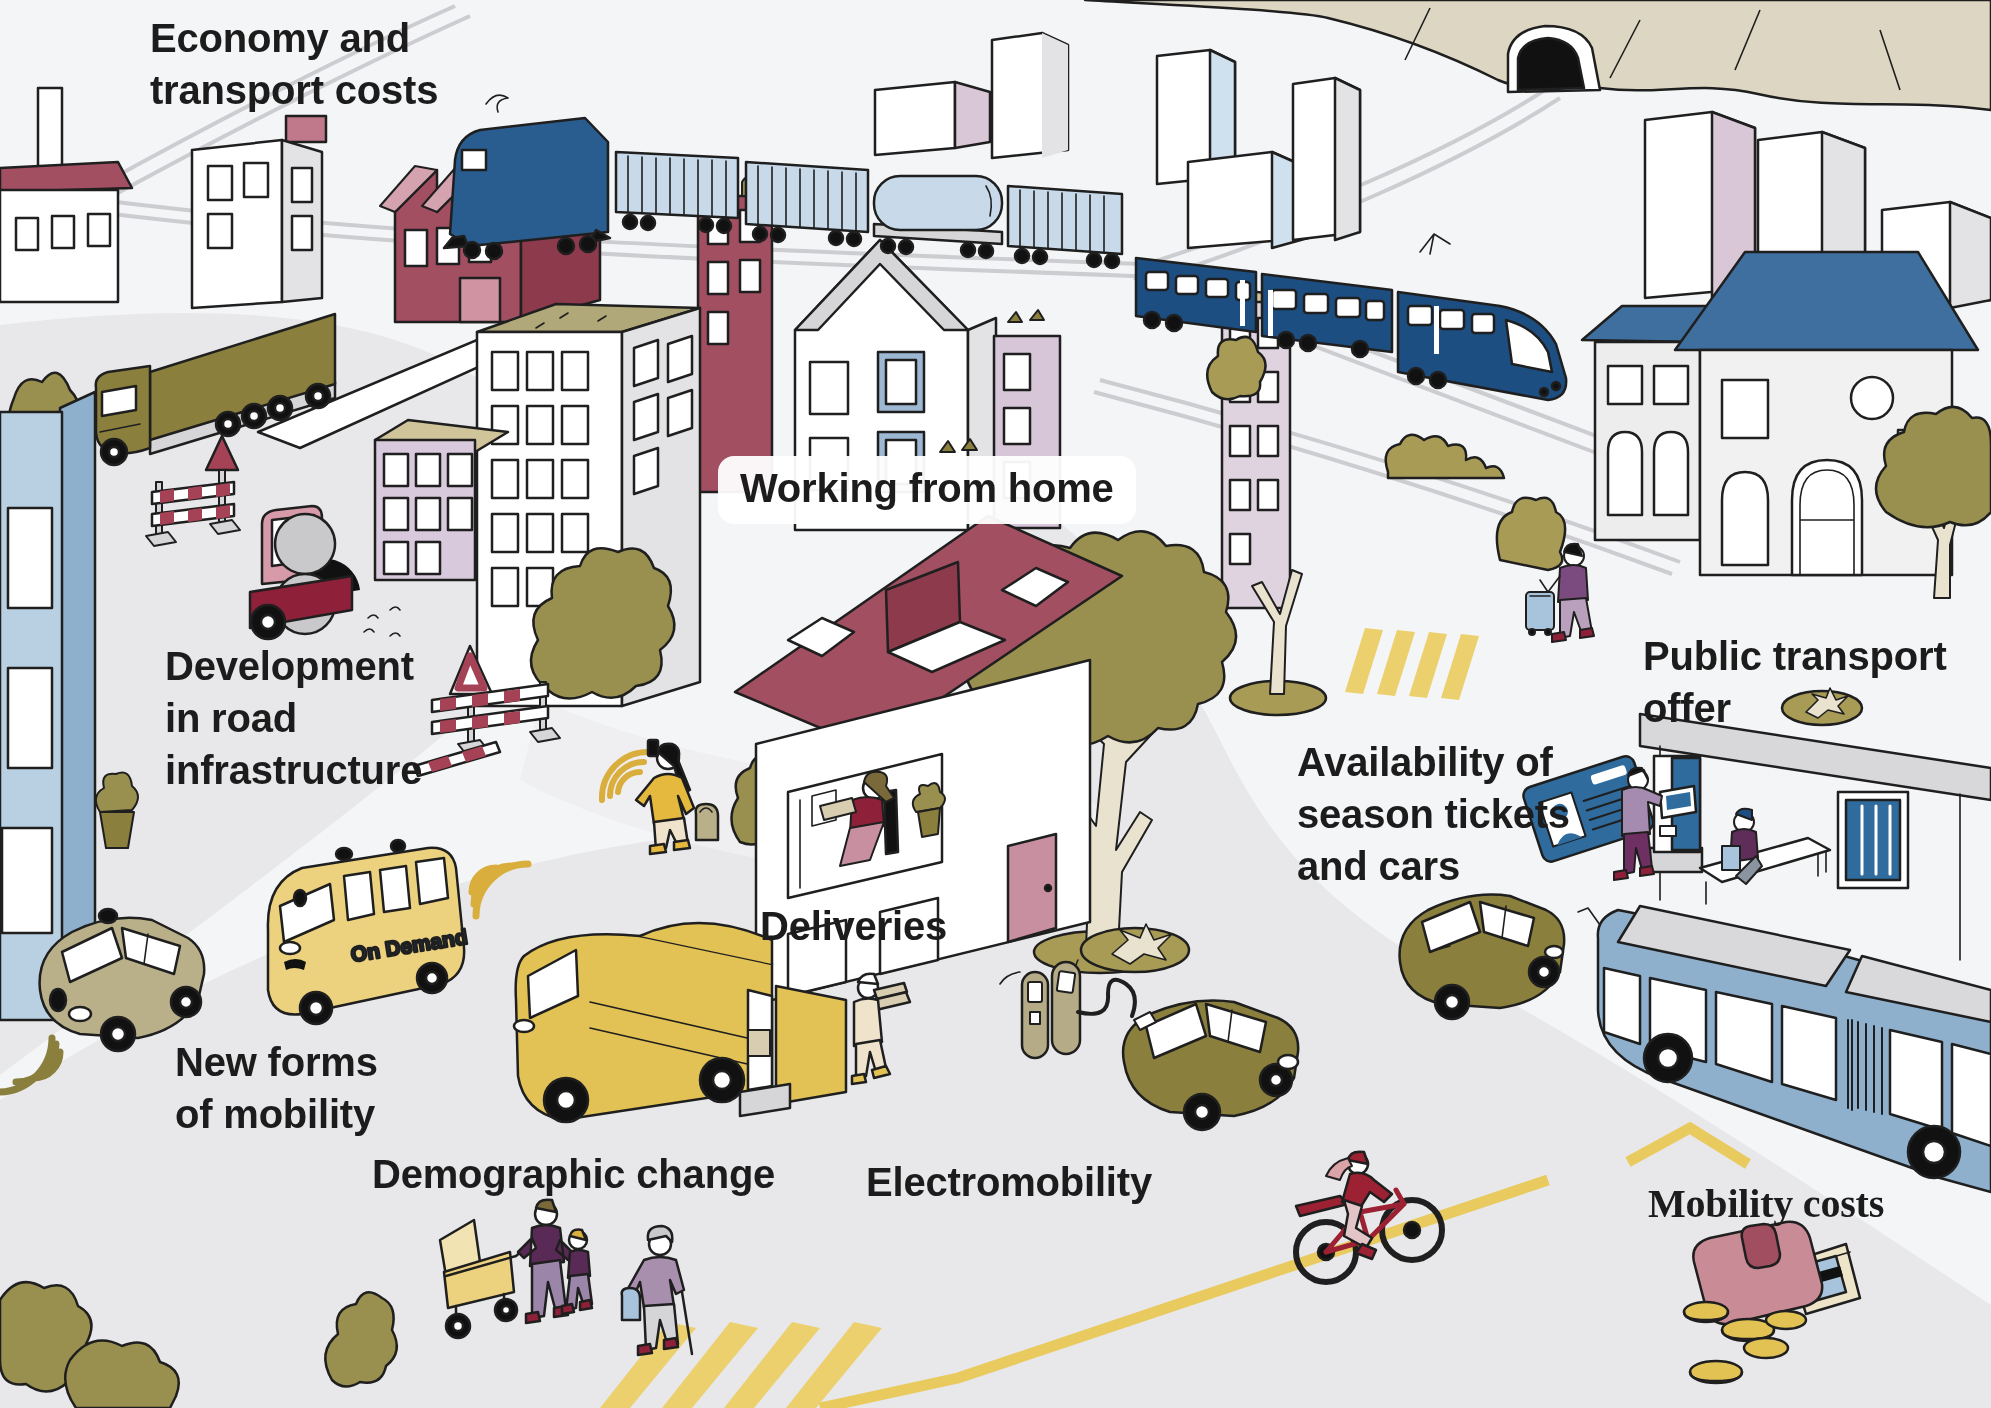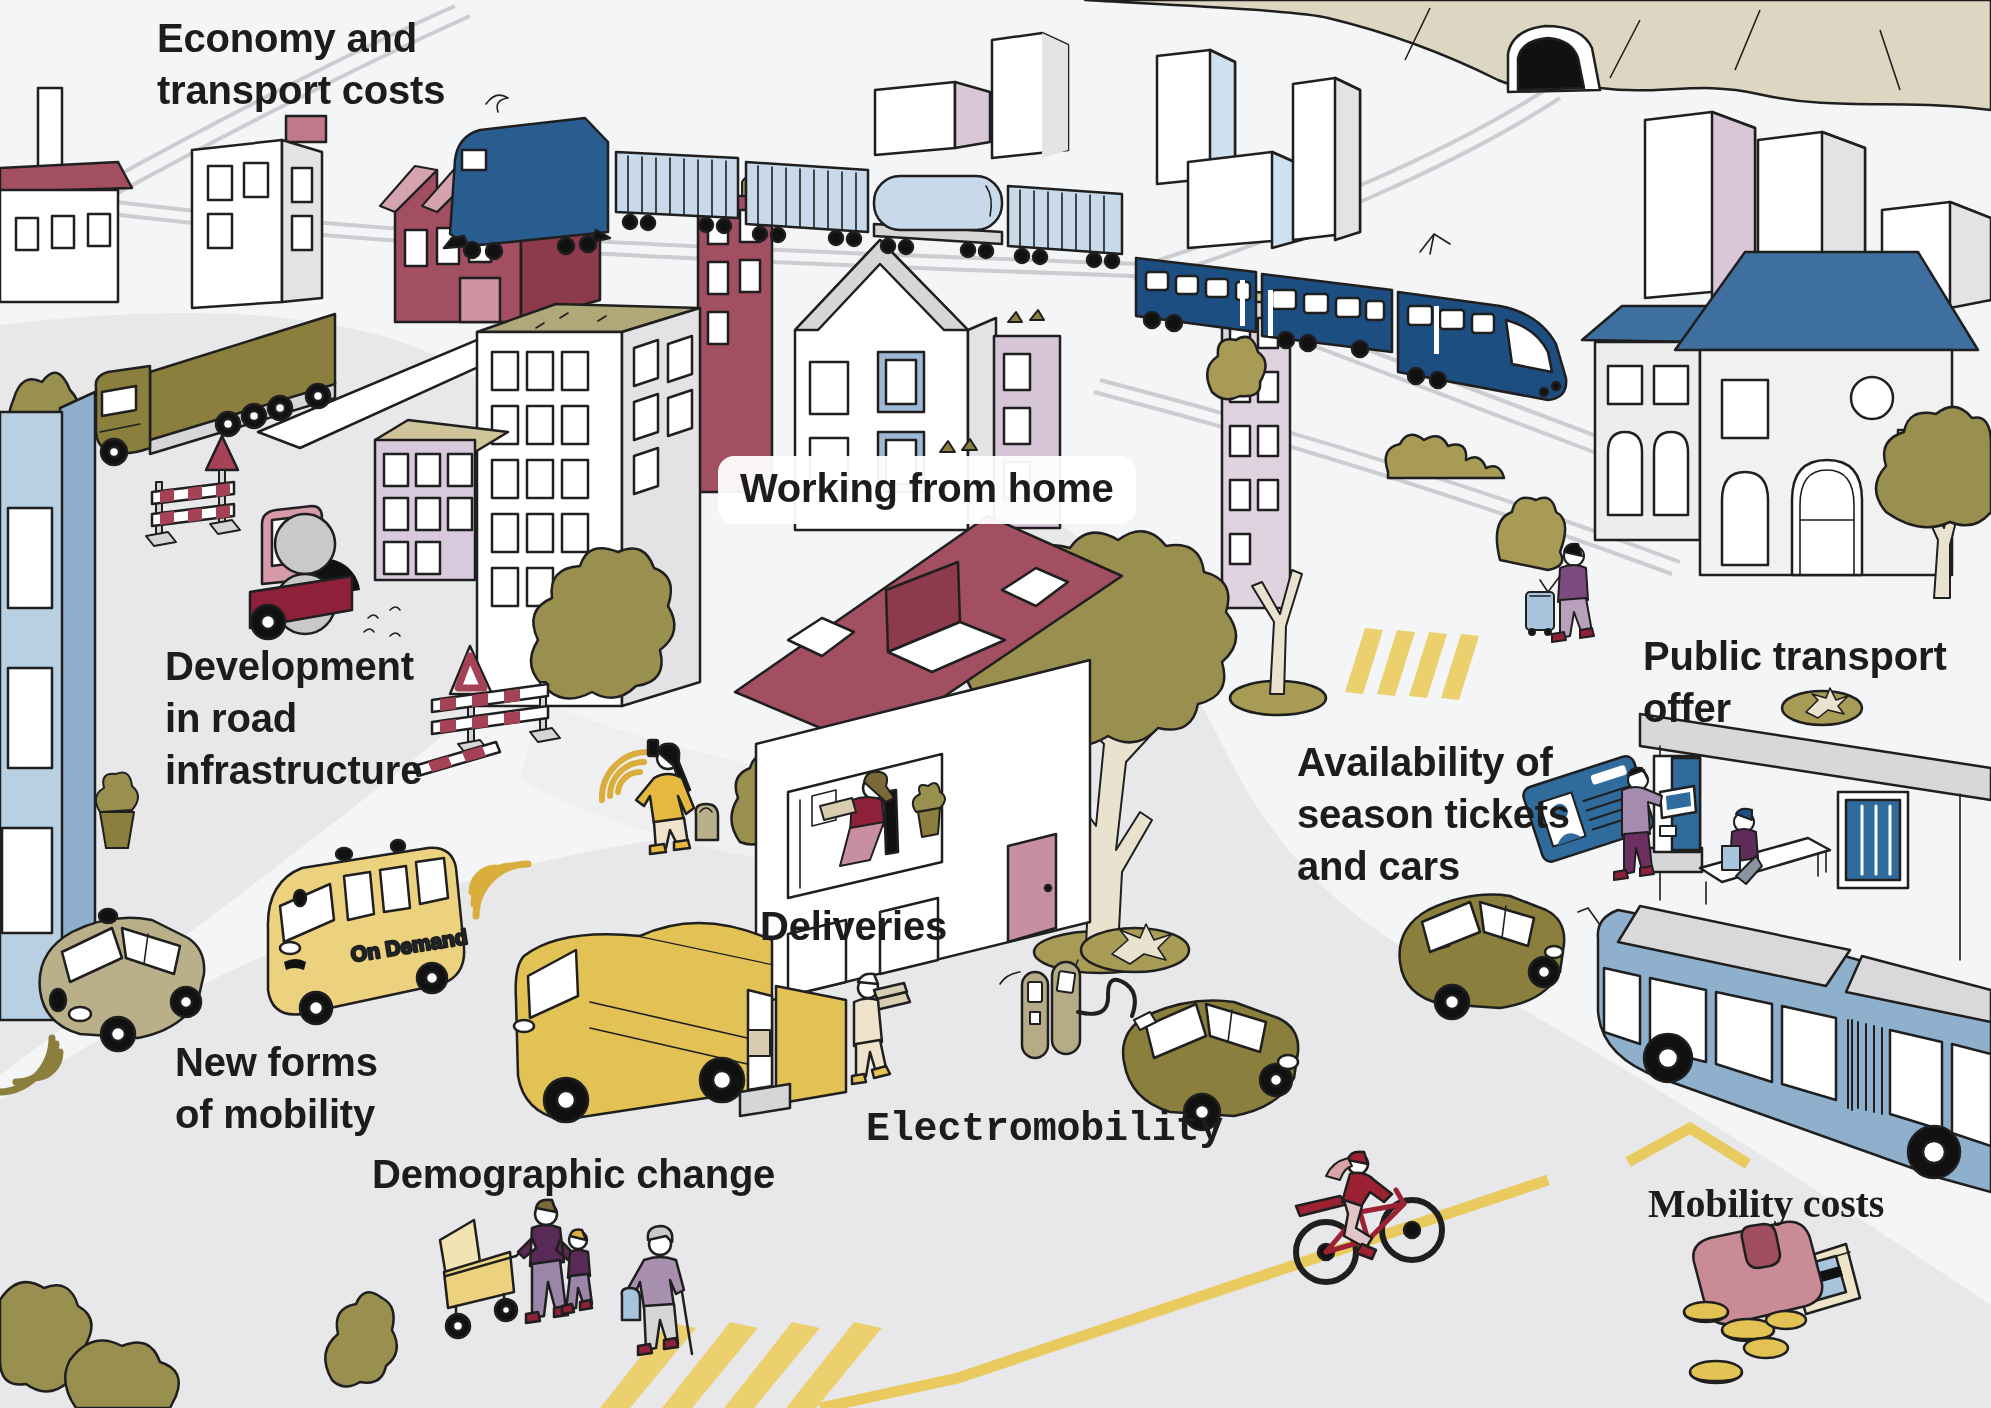--- a/index.html
+++ b/index.html
@@ -726,30 +726,30 @@
       <ellipse cx="1748" cy="1330" rx="26" ry="11" fill="#e3c254"></ellipse>
       <path class="nf" d="M1722,1330 q0,9 26,9 q26,0 26,-9"></path>
       <ellipse cx="1786" cy="1320" rx="20" ry="9" fill="#e3c254"></ellipse>
       <ellipse cx="1766" cy="1348" rx="22" ry="10" fill="#e3c254"></ellipse>
       <ellipse cx="1716" cy="1372" rx="26" ry="11" fill="#e3c254"></ellipse>
       <path class="nf" d="M1690,1372 q0,9 26,9 q26,0 26,-9"></path>
     </g>
   </g>
 </svg>
 
-  <div class="lbl" style="left:150px;top:12px;margin-left:7px;">Economy and
+  <div class="lbl" style="left:150px;top:12px;">Economy and
 transport costs</div>
   <div class="lbl" style="left:165px;top:640px;">Development
 in road
 infrastructure</div>
   <div class="lbl pill" style="left:718px;top:456px;">Working from home</div>
   <div class="lbl" style="left:372px;top:1148px;">Demographic change</div>
   <div class="lbl" style="left:175px;top:1036px;">New forms
 of mobility</div>
   <div class="lbl" style="left:760px;top:900px;">Deliveries</div>
-  <div class="lbl" style="left:866px;top:1104px;font-family:Liberation Mono, monospace;">Electromobility</div>
+  <div class="lbl" style="left:866px;top:1156px;">Electromobility</div>
   <div class="lbl" style="left:1643px;top:630px;">Public transport
 offer</div>
   <div class="lbl" style="left:1297px;top:736px;">Availability of
 season tickets
 and cars</div>
   <div class="lbl" style="left:1648px;top:1178px;font-family:Liberation Serif, serif;">Mobility costs</div>
 </div>
 
 </body></html>

